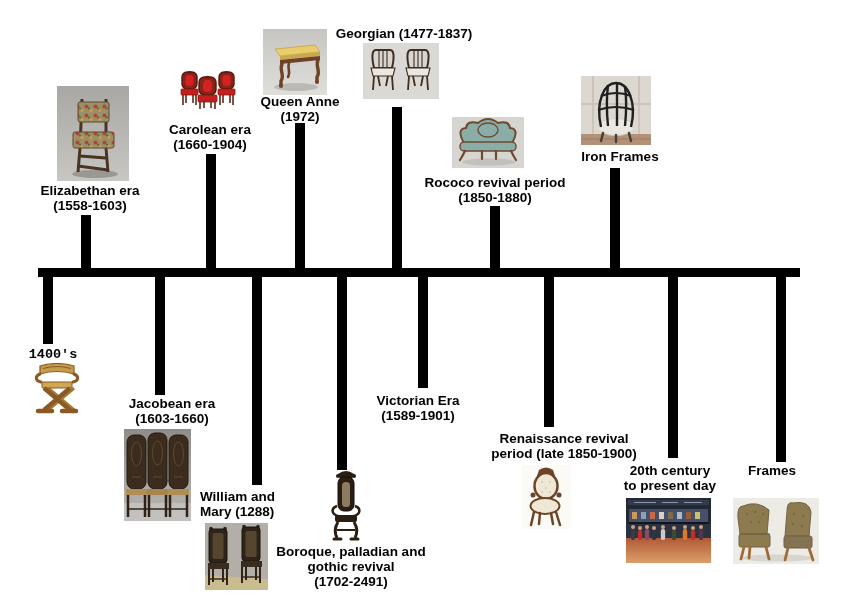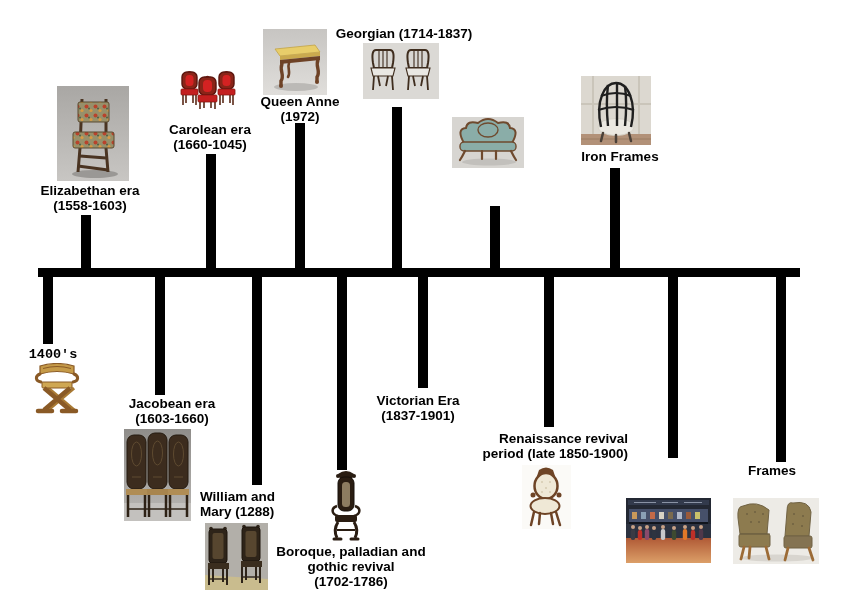--- a/index.html
+++ b/index.html
@@ -36,38 +36,42 @@
   <div class="tick" style="left:252px; top:272px; height:213px;"></div>
   <div class="tick" style="left:337px; top:272px; height:198px;"></div>
   <div class="tick" style="left:418px; top:272px; height:116px;"></div>
   <div class="tick" style="left:544px; top:272px; height:155px;"></div>
   <div class="tick" style="left:668px; top:272px; height:186px;"></div>
   <div class="tick" style="left:776px; top:272px; height:190px;"></div>
 
   <div class="lbl" style="left:20px;  top:183px; width:140px;">Elizabethan era
 (1558-1603)</div>
   <div class="lbl" style="left:140px; top:122px; width:140px;">Carolean era
-(1660-1045)</div>
+(1660-1904)</div>
   <div class="lbl" style="left:230px; top:94px;  width:140px;">Queen Anne
 (1972)</div>
-  <div class="lbl" style="left:324px; top:26px;  width:160px;">Georgian (1714-1837)</div>
+  <div class="lbl" style="left:324px; top:26px;  width:160px;">Georgian (1477-1837)</div>
+  <div class="lbl" style="left:415px; top:175px; width:160px;">Rococo revival period
+(1850-1880)</div>
   <div class="lbl" style="left:560px; top:149px; width:120px;">Iron Frames</div>
 
   <div class="lbl" style="left:13px;  top:347px; width:80px;font-family:Liberation Mono, monospace;">1400's</div>
   <div class="lbl" style="left:102px;  top:396px; width:140px;">Jacobean era
 (1603-1660)</div>
   <div class="lbl align-left" style="left:200px; top:489px; width:100px;">William and
 Mary (1288)</div>
   <div class="lbl" style="left:271px; top:544px; width:160px;">Boroque, palladian and
 gothic revival
-(1702-1786)</div>
+(1702-2491)</div>
   <div class="lbl" style="left:348px; top:393px; width:140px;">Victorian Era
-(1837-1901)</div>
-  <div class="lbl" style="left:448px; top:431px; width:180px;text-align:right;">Renaissance revival
+(1589-1901)</div>
+  <div class="lbl" style="left:474px; top:431px; width:180px;">Renaissance revival
 period (late 1850-1900)</div>
+  <div class="lbl" style="left:600px; top:463px; width:140px;">20th century
+to present day</div>
   <div class="lbl" style="left:712px; top:463px; width:120px;">Frames</div>
 
   <div class="img" style="left:57px; top:86px; width:72px; height:95px;">
     <svg viewBox="0 0 72 95" xmlns="http://www.w3.org/2000/svg">
       <defs>
         <linearGradient id="gEl" x1="0" y1="0" x2="0" y2="1">
             <stop offset="0" stop-color="#a9a7a4"></stop>
             <stop offset="1" stop-color="#c8c6c3"></stop>
           </linearGradient>
         <pattern id="pEl" width="9" height="9" patternUnits="userSpaceOnUse">

